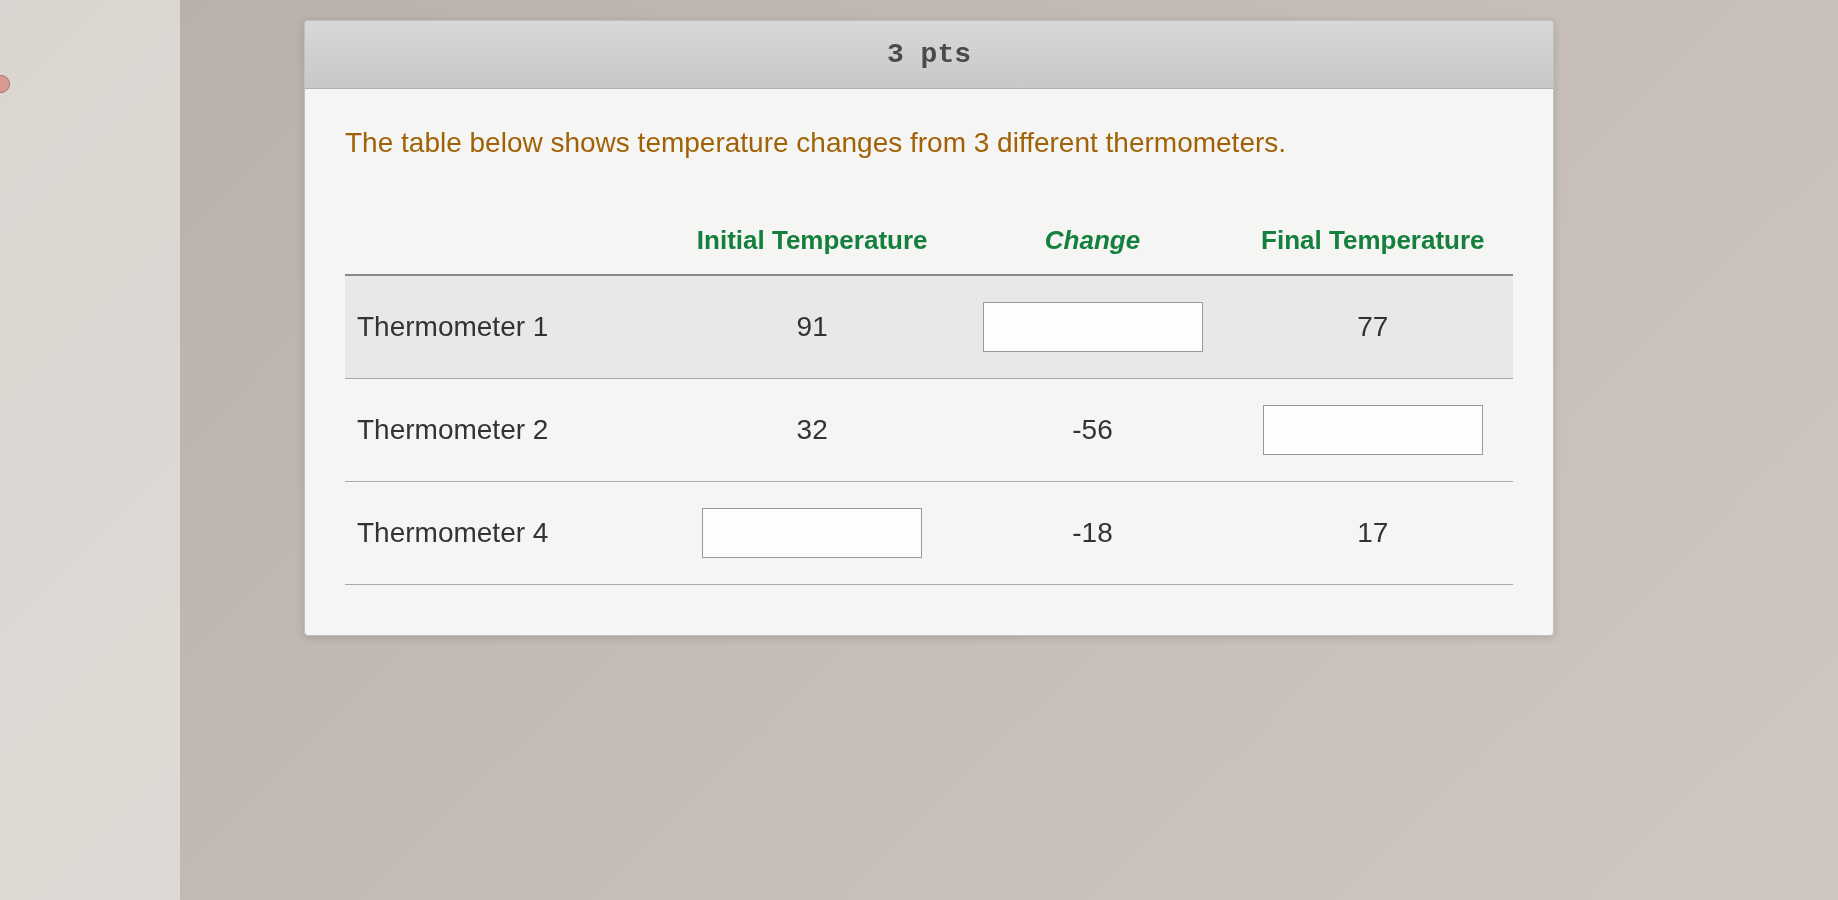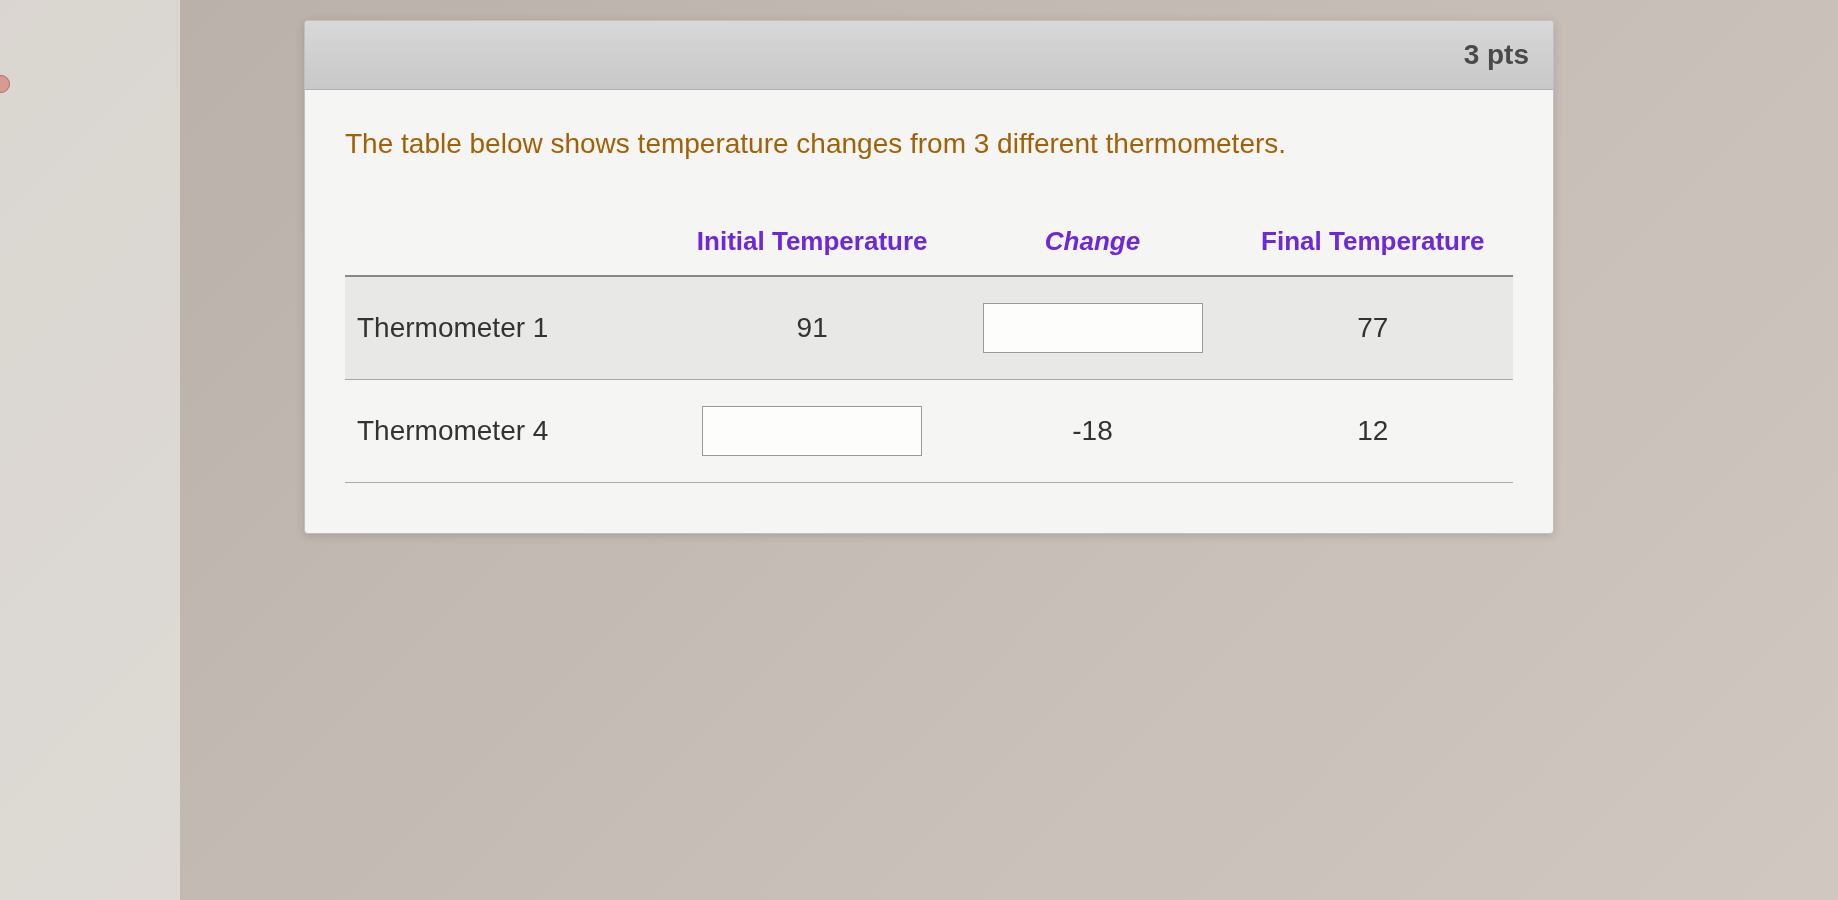--- a/index.html
+++ b/index.html
@@ -32,22 +32,23 @@
       border-radius: 4px;
       width: 1250px;
       margin-left: 20px;
       box-shadow: 0 2px 8px rgba(0,0,0,0.15);
       overflow: hidden;
     }
     .card-header {
       background: linear-gradient(180deg, #d8d8d8 0%, #c8c8c8 100%);
       padding: 18px 24px;
       display: flex;
-      justify-content: flex-end;
+      justify-content: center;
       border-bottom: 1px solid #b0b0b0;
+      font-family: Liberation Mono, monospace;
     }
     .points {
       font-size: 28px;
       font-weight: bold;
       color: #4a4a4a;
     }
     .card-body {
       padding: 30px 40px 50px 40px;
     }
     .instruction {
@@ -56,21 +57,21 @@
       line-height: 1.7;
       margin-bottom: 40px;
     }
     table {
       width: 100%;
       border-collapse: collapse;
     }
     thead th {
       font-size: 26px;
       font-weight: bold;
-      color: #6d28d9;
+      color: #15803d;
       padding: 18px 12px;
       text-align: center;
       border-bottom: 2px solid #888;
     }
     thead th:first-child {
       text-align: left;
       width: 28%;
     }
     thead th:nth-child(2) { width: 24%; }
     thead th:nth-child(3) { width: 24%; font-style: italic; }
@@ -140,23 +141,31 @@
       <tbody>
         <tr>
           <td>Thermometer 1</td>
           <td>91</td>
           <td>
             <input type="text" class="answer-input" value="" style="">
           </td>
           <td>77</td>
         </tr>
         <tr>
+          <td>Thermometer 2</td>
+          <td>32</td>
+          <td>-56</td>
+          <td>
+            <input type="text" class="answer-input" value="" style="">
+          </td>
+        </tr>
+        <tr>
           <td>Thermometer 4</td>
           <td>
             <input type="text" class="answer-input" value="" style="">
           </td>
           <td>-18</td>
-          <td>12</td>
+          <td>17</td>
         </tr>
       </tbody>
     </table>
   </div>
 </div>
 
 </body></html>

